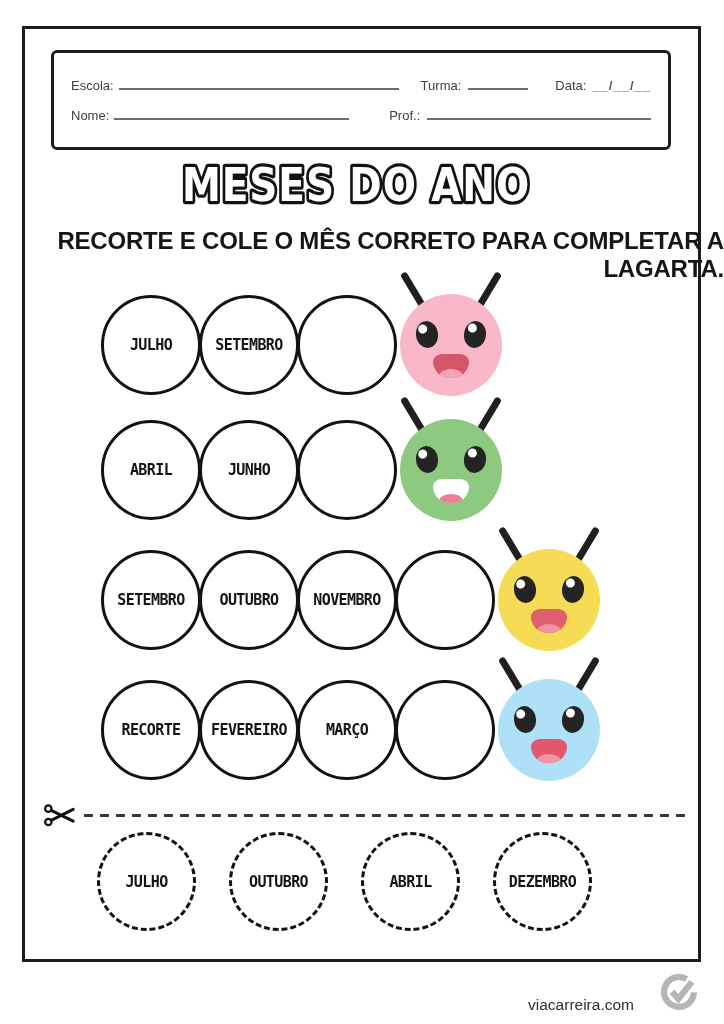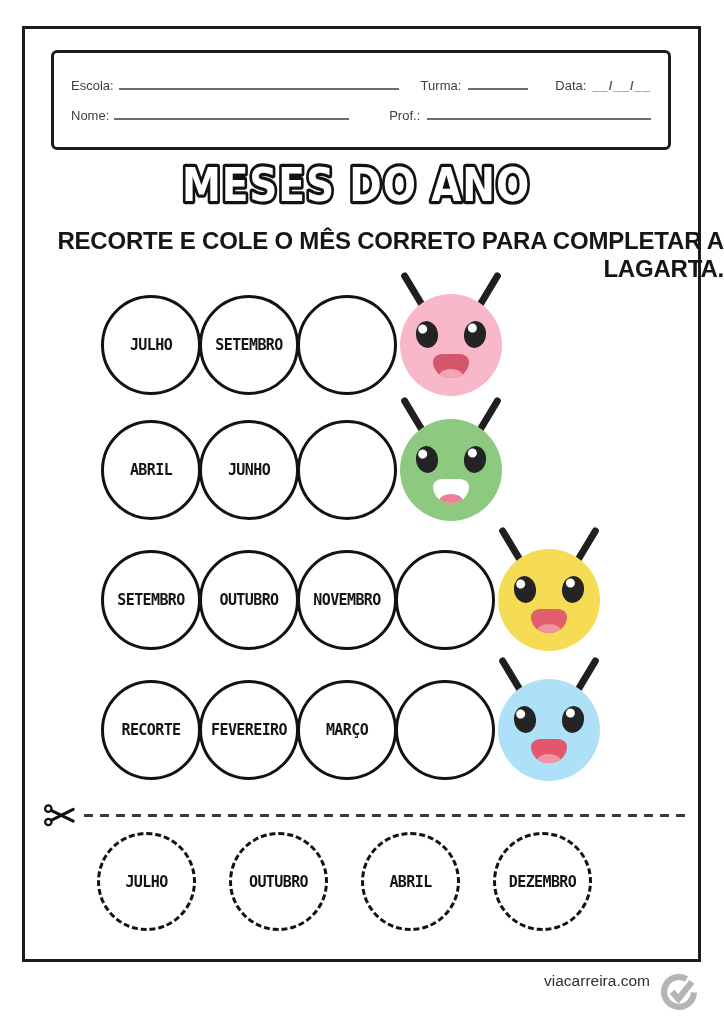--- a/index.html
+++ b/index.html
@@ -78,21 +78,21 @@
   .cutout{
     width:99px;height:99px;border:3px dashed #121212;border-radius:50%;
     box-sizing:border-box;background:#fff;
     display:flex;align-items:center;justify-content:center;
   }
   .cutout span{
     font-family:"DejaVu Sans Mono", monospace;font-weight:bold;font-size:15px;
     letter-spacing:-0.6px;color:#141414;white-space:nowrap;
   }
   
-  .footer{position:absolute;top:972px;right:24px;display:flex;align-items:flex-start;gap:8px;}
+  .footer{position:absolute;top:972px;right:24px;display:flex;align-items:flex-end;gap:24px;}
   .site{font-size:15.5px;color:#2e2e2e;}
 </style>
 </head>
 <body>
 
 <div class="frame"></div>
 
 <div class="form-box">
   <div class="fr">
     <span class="lab">Escola:</span>

